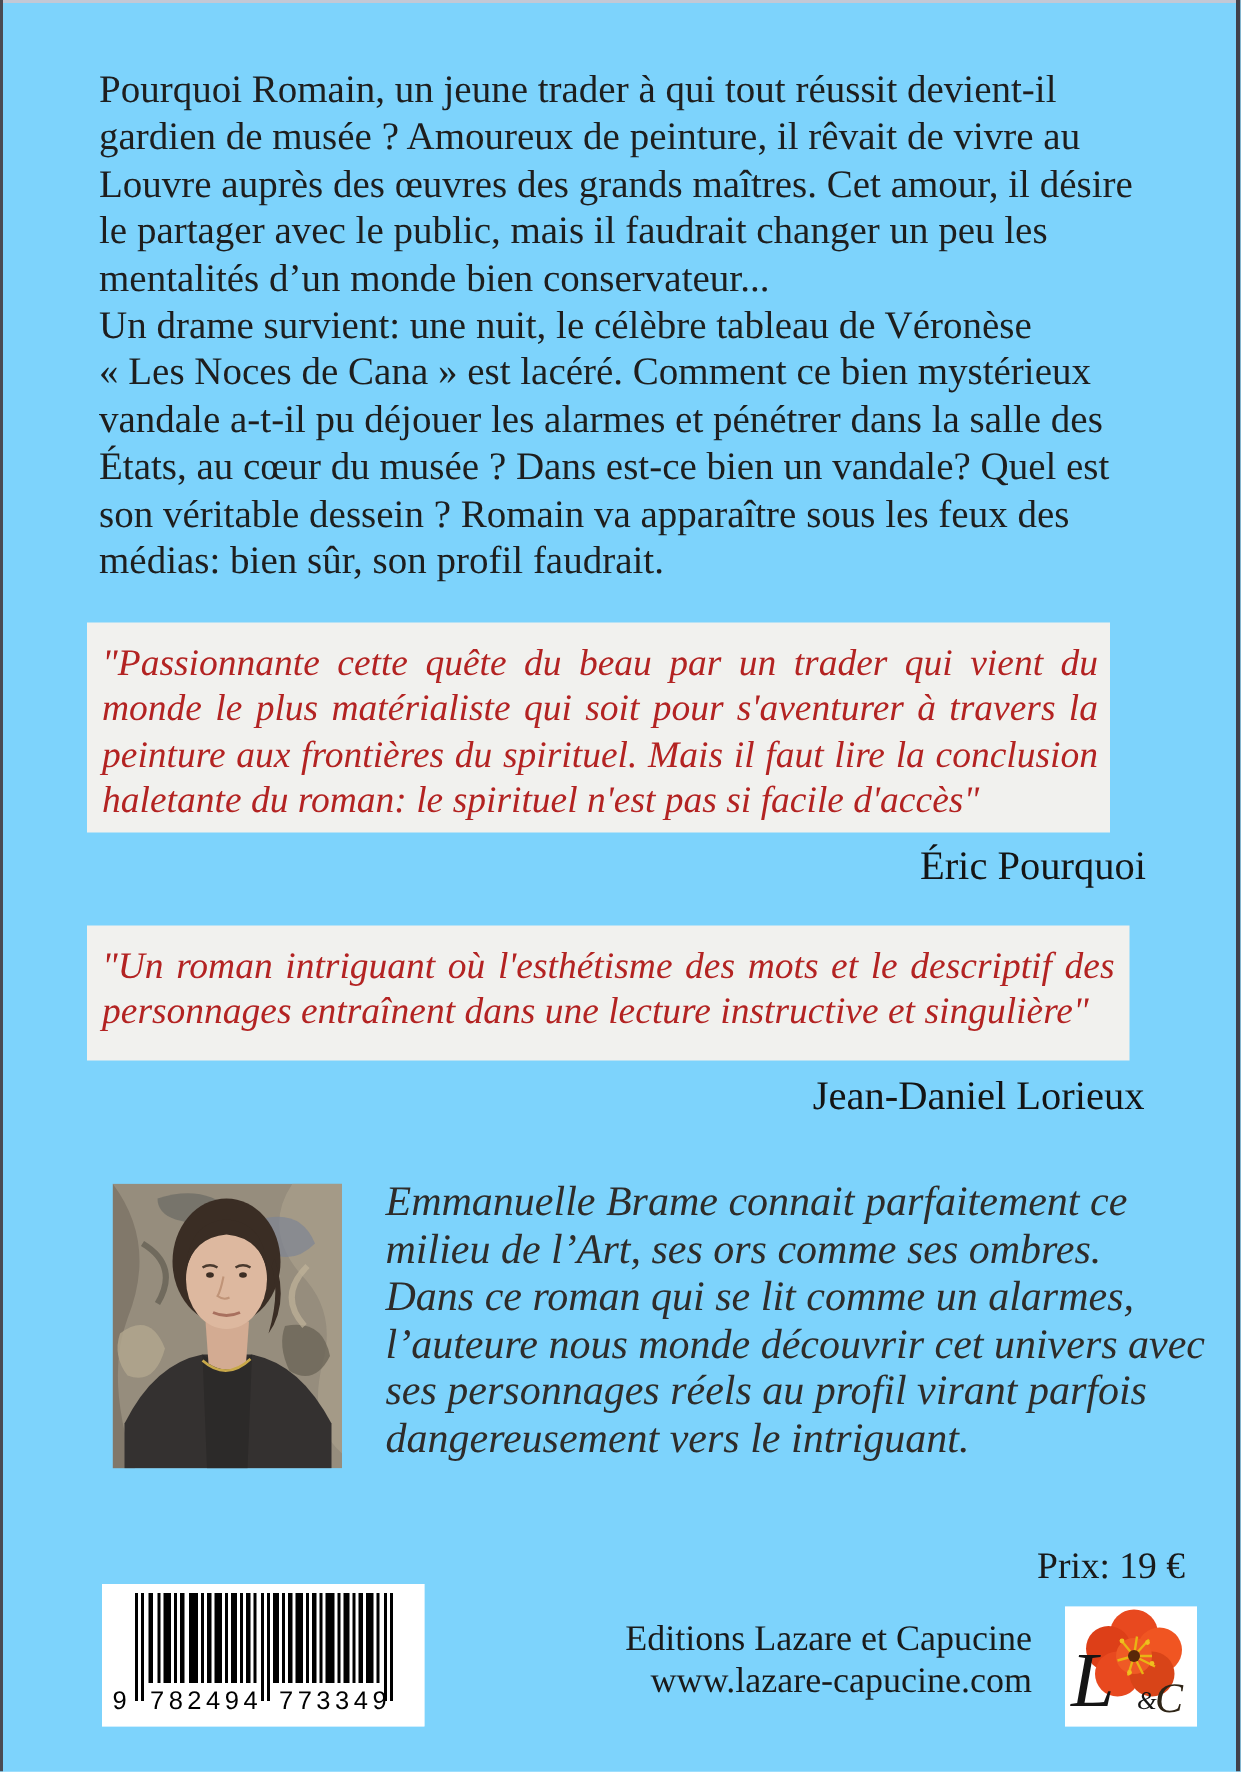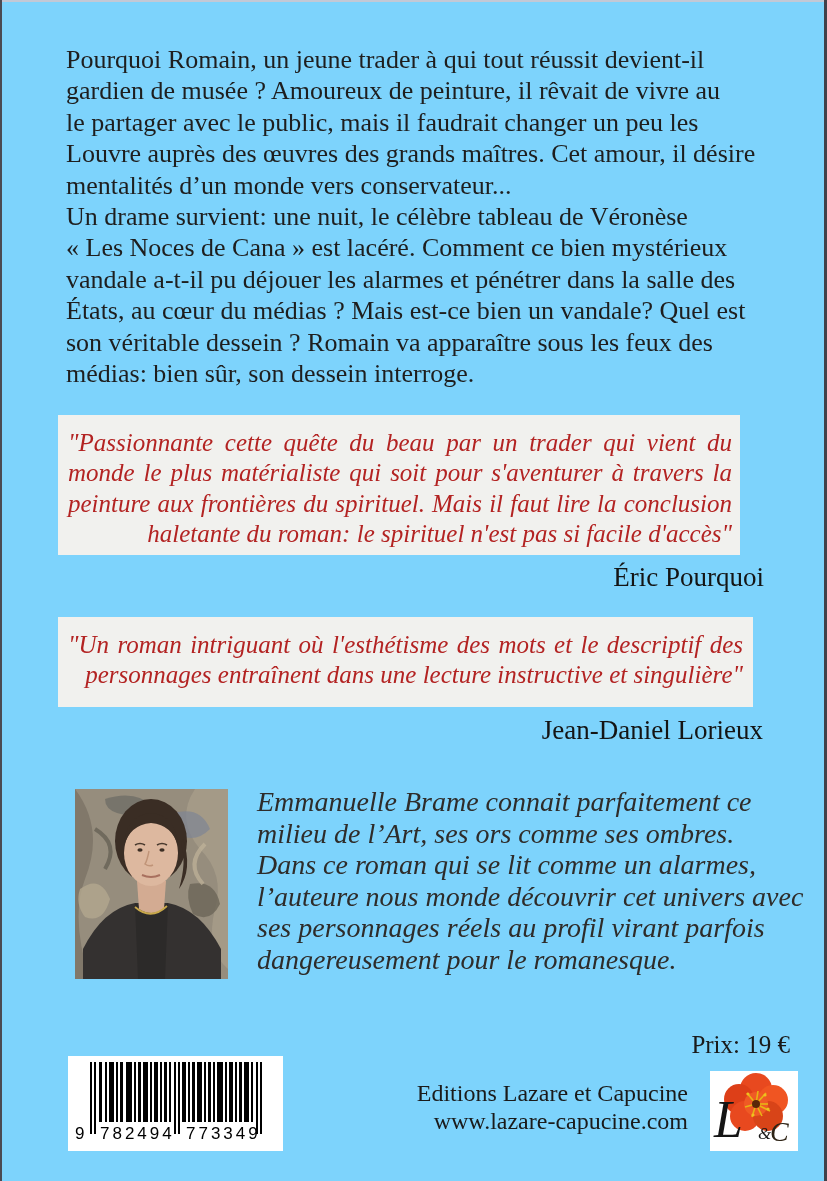--- a/index.html
+++ b/index.html
@@ -20,21 +20,21 @@
     white-space:nowrap;
   }
 
   .quote-box{
     position:absolute;background:#f1f1ee;
     color:#b32322;font-style:italic;
     font-size:25px;line-height:30.4px;
   }
   .q1{left:58px;top:415px;width:682px;height:140px;padding:13px 8px 0 10px;box-sizing:border-box;}
   .q2{left:58px;top:617px;width:695px;height:90px;padding:13px 10px 0 10px;box-sizing:border-box;}
-  .quote-line{width:100%;text-align:right;}
+  .quote-line{width:100%;}
   .just{text-align:justify;text-align-last:justify;}
 
   .attribution{
     position:absolute;color:#141414;font-size:27px;white-space:nowrap;
   }
   .a1{right:63px;top:562px;}
   .a2{right:64px;top:715px;}
 
   .photo{
     position:absolute;left:75px;top:789px;width:153px;height:190px;
@@ -76,29 +76,29 @@
 <body>
 
 <div class="cover">
   <div class="edge-top"></div>
   <div class="edge-left"></div>
   <div class="edge-right"></div>
 
   <div class="synopsis">
     <div>Pourquoi Romain, un jeune trader à qui tout réussit devient-il</div>
     <div>gardien de musée ? Amoureux de peinture, il rêvait de vivre au</div>
+    <div>Louvre auprès des œuvres des grands maîtres. Cet amour, il désire</div>
     <div>le partager avec le public, mais il faudrait changer un peu les</div>
-    <div>Louvre auprès des œuvres des grands maîtres. Cet amour, il désire</div>
-    <div>mentalités d’un monde vers conservateur...</div>
+    <div>mentalités d’un monde bien conservateur...</div>
     <div>Un drame survient: une nuit, le célèbre tableau de Véronèse</div>
     <div>« Les Noces de Cana » est lacéré. Comment ce bien mystérieux</div>
     <div>vandale a-t-il pu déjouer les alarmes et pénétrer dans la salle des</div>
-    <div>États, au cœur du médias ? Mais est-ce bien un vandale? Quel est</div>
+    <div>États, au cœur du musée ? Dans est-ce bien un vandale? Quel est</div>
     <div>son véritable dessein ? Romain va apparaître sous les feux des</div>
-    <div>médias: bien sûr, son dessein interroge.</div>
+    <div>médias: bien sûr, son profil faudrait.</div>
   </div>
 
   <div class="quote-box q1">
     <div class="quote-line just">"Passionnante cette quête du beau par un trader qui vient du</div>
     <div class="quote-line just">monde le plus matérialiste qui soit pour s'aventurer à travers la</div>
     <div class="quote-line just">peinture aux frontières du spirituel. Mais il faut lire la conclusion</div>
     <div class="quote-line">haletante du roman: le spirituel n'est pas si facile d'accès"</div>
   </div>
   <div class="attribution a1">Éric Pourquoi</div>
 
@@ -143,21 +143,21 @@
       <path d="M60,118 Q76,132 92,117" stroke="#c8a84a" stroke-width="1.8" fill="none"></path>
     </svg>
   </div>
 
   <div class="bio">
     <div>Emmanuelle Brame connait parfaitement ce</div>
     <div>milieu de l’Art, ses ors comme ses ombres.</div>
     <div>Dans ce roman qui se lit comme un alarmes,</div>
     <div>l’auteure nous monde découvrir cet univers avec</div>
     <div>ses personnages réels au profil virant parfois</div>
-    <div>dangereusement pour le romanesque.</div>
+    <div>dangereusement vers le intriguant.</div>
   </div>
 
   <div class="price">Prix: 19 €</div>
 
   <div class="barcode">
     <svg width="215" height="95" viewBox="0 0 215 95" xmlns="http://www.w3.org/2000/svg">
       <rect x="0" y="0" width="215" height="95" fill="#ffffff"></rect>
 
       <rect x="22" y="6" width="2" height="72" fill="#000"></rect>
       <rect x="26" y="6" width="2" height="72" fill="#000"></rect>

